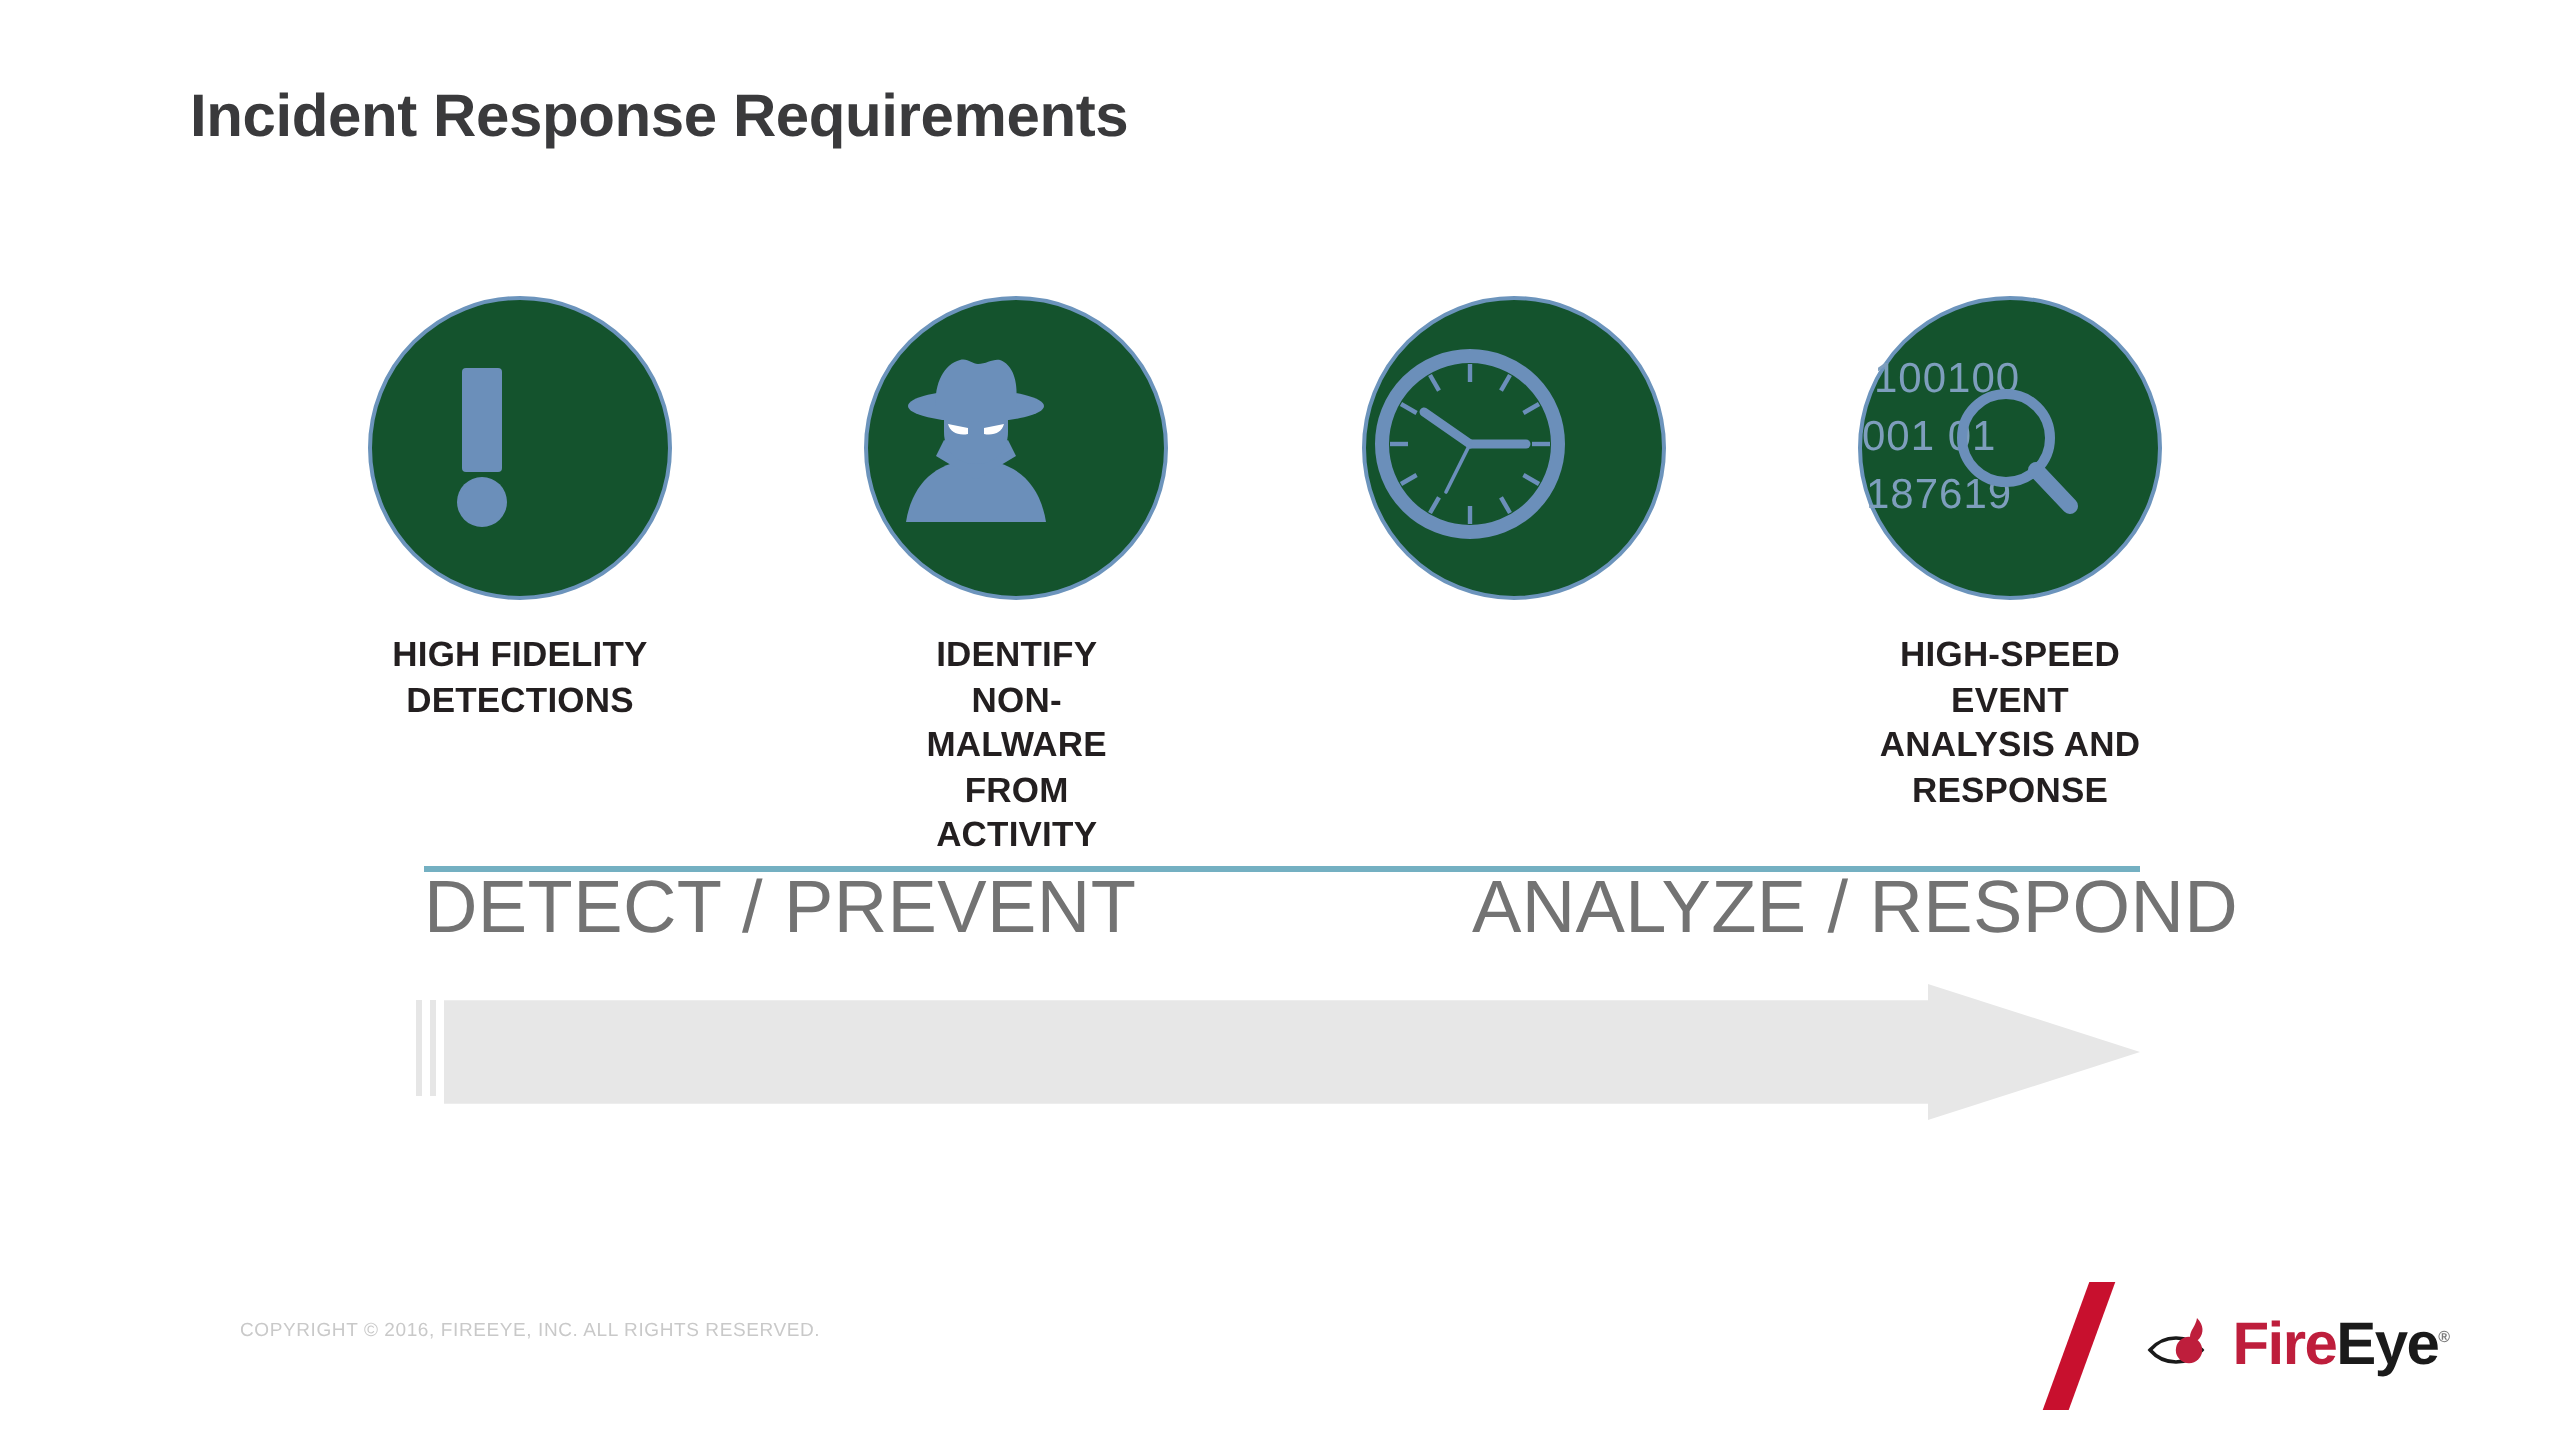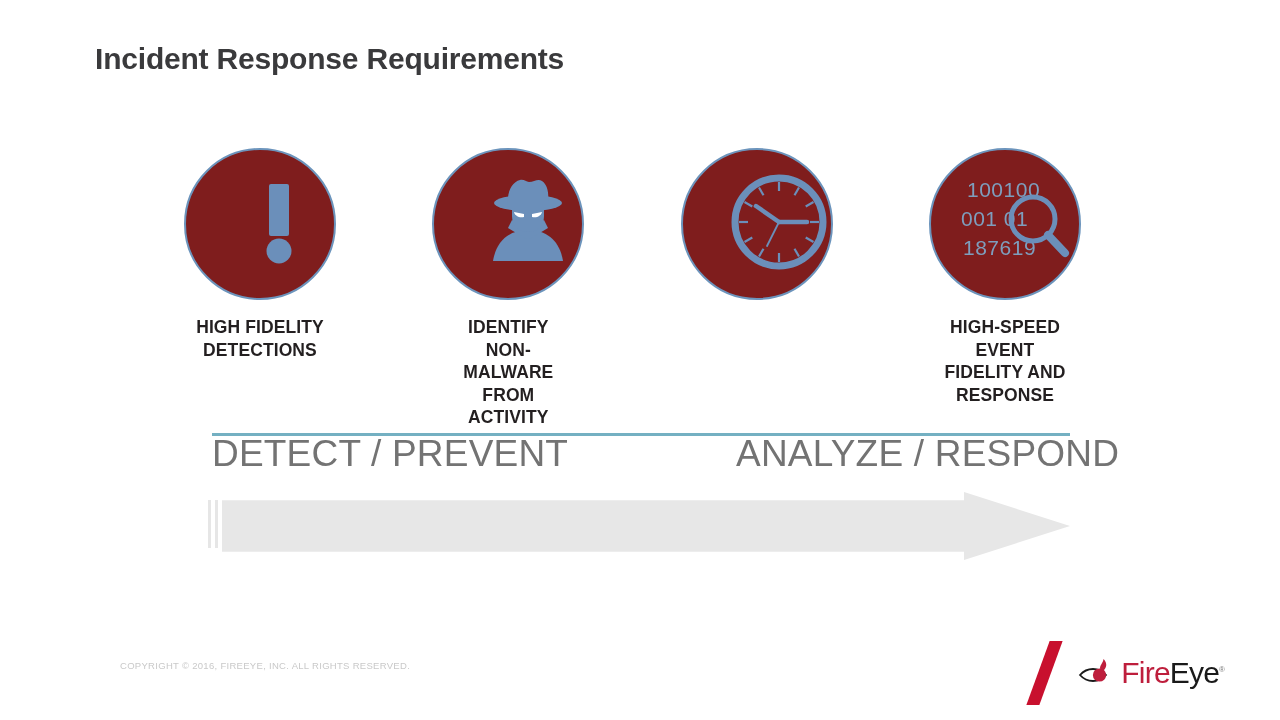--- a/index.html
+++ b/index.html
@@ -45,22 +45,22 @@
     align-items: center;
   }
   .pillar-circle {
     width: 152px;
     height: 152px;
     border-radius: 50%;
     border: 2.5px solid #6c94bc;
     box-sizing: border-box;
     display: flex;
     align-items: center;
-    justify-content: flex-end;
-    background: #7f1d1d;
+    justify-content: flex-start;
+    background: #14532d;
   }
   .pillar-label {
     margin-top: 16px;
     font-size: 17.5px;
     line-height: 22.5px;
     text-align: center;
     color: #231f20;
     letter-spacing: 0.1px;
     font-weight: bold;
   }
@@ -155,21 +155,21 @@
     left: 4px;
     top: -2px;
     width: 13px;
     height: 64px;
     background: #c8102e;
     transform: skewX(-20deg);
   }
   .logo-mark { margin-right: 3px; display:block; }
   .logo-text {
     font-size: 30px;
-    font-weight: 400;
+    font-weight: 700;
     letter-spacing: -0.8px;
     position: relative;
   }
   .logo-fire { color: #be1e3c; }
   .logo-eye  { color: #1a1a1a; }
   .logo-tm {
     font-size: 8px;
     color: #7a7a7a;
     vertical-align: super;
     letter-spacing: 0;
@@ -262,21 +262,21 @@
       <span class="binary-icon">
         <span class="binary-row r1">100100</span>
         <span class="binary-row r2">001 01</span>
         <span class="binary-row r3">187619</span>
         <svg width="118" height="96" viewBox="0 0 118 96" style="position:absolute;left:0;top:0;">
           <circle cx="72" cy="43" r="22" fill="none" stroke="#6b8fba" stroke-width="5"></circle>
           <line x1="87" y1="59" x2="104" y2="77" stroke="#6b8fba" stroke-width="8" stroke-linecap="round"></line>
         </svg>
       </span>
     </div>
-    <div class="pillar-label">HIGH-SPEED EVENT FIDELITY AND RESPONSE</div>
+    <div class="pillar-label">HIGH-SPEED EVENT ANALYSIS AND RESPONSE</div>
   </div>
 
 
 </div>
 
 <div class="divider"></div>
 
 <div class="phase phase-left">DETECT / PREVENT</div>
 <div class="phase phase-right">ANALYZE / RESPOND</div>
 

